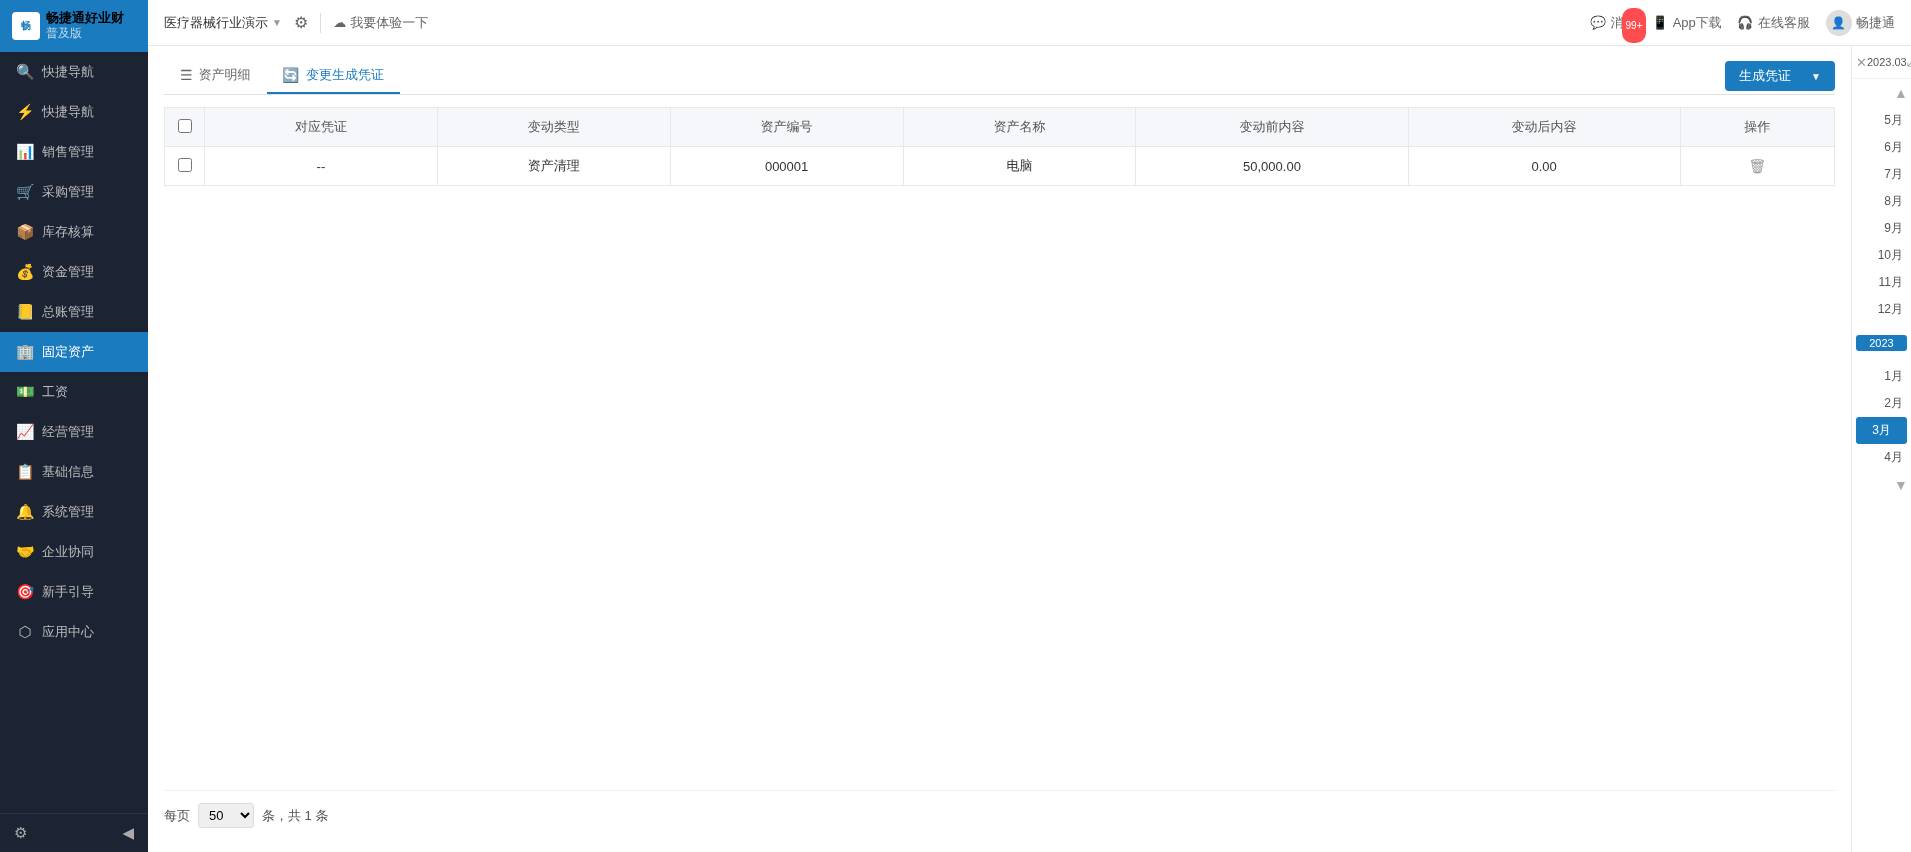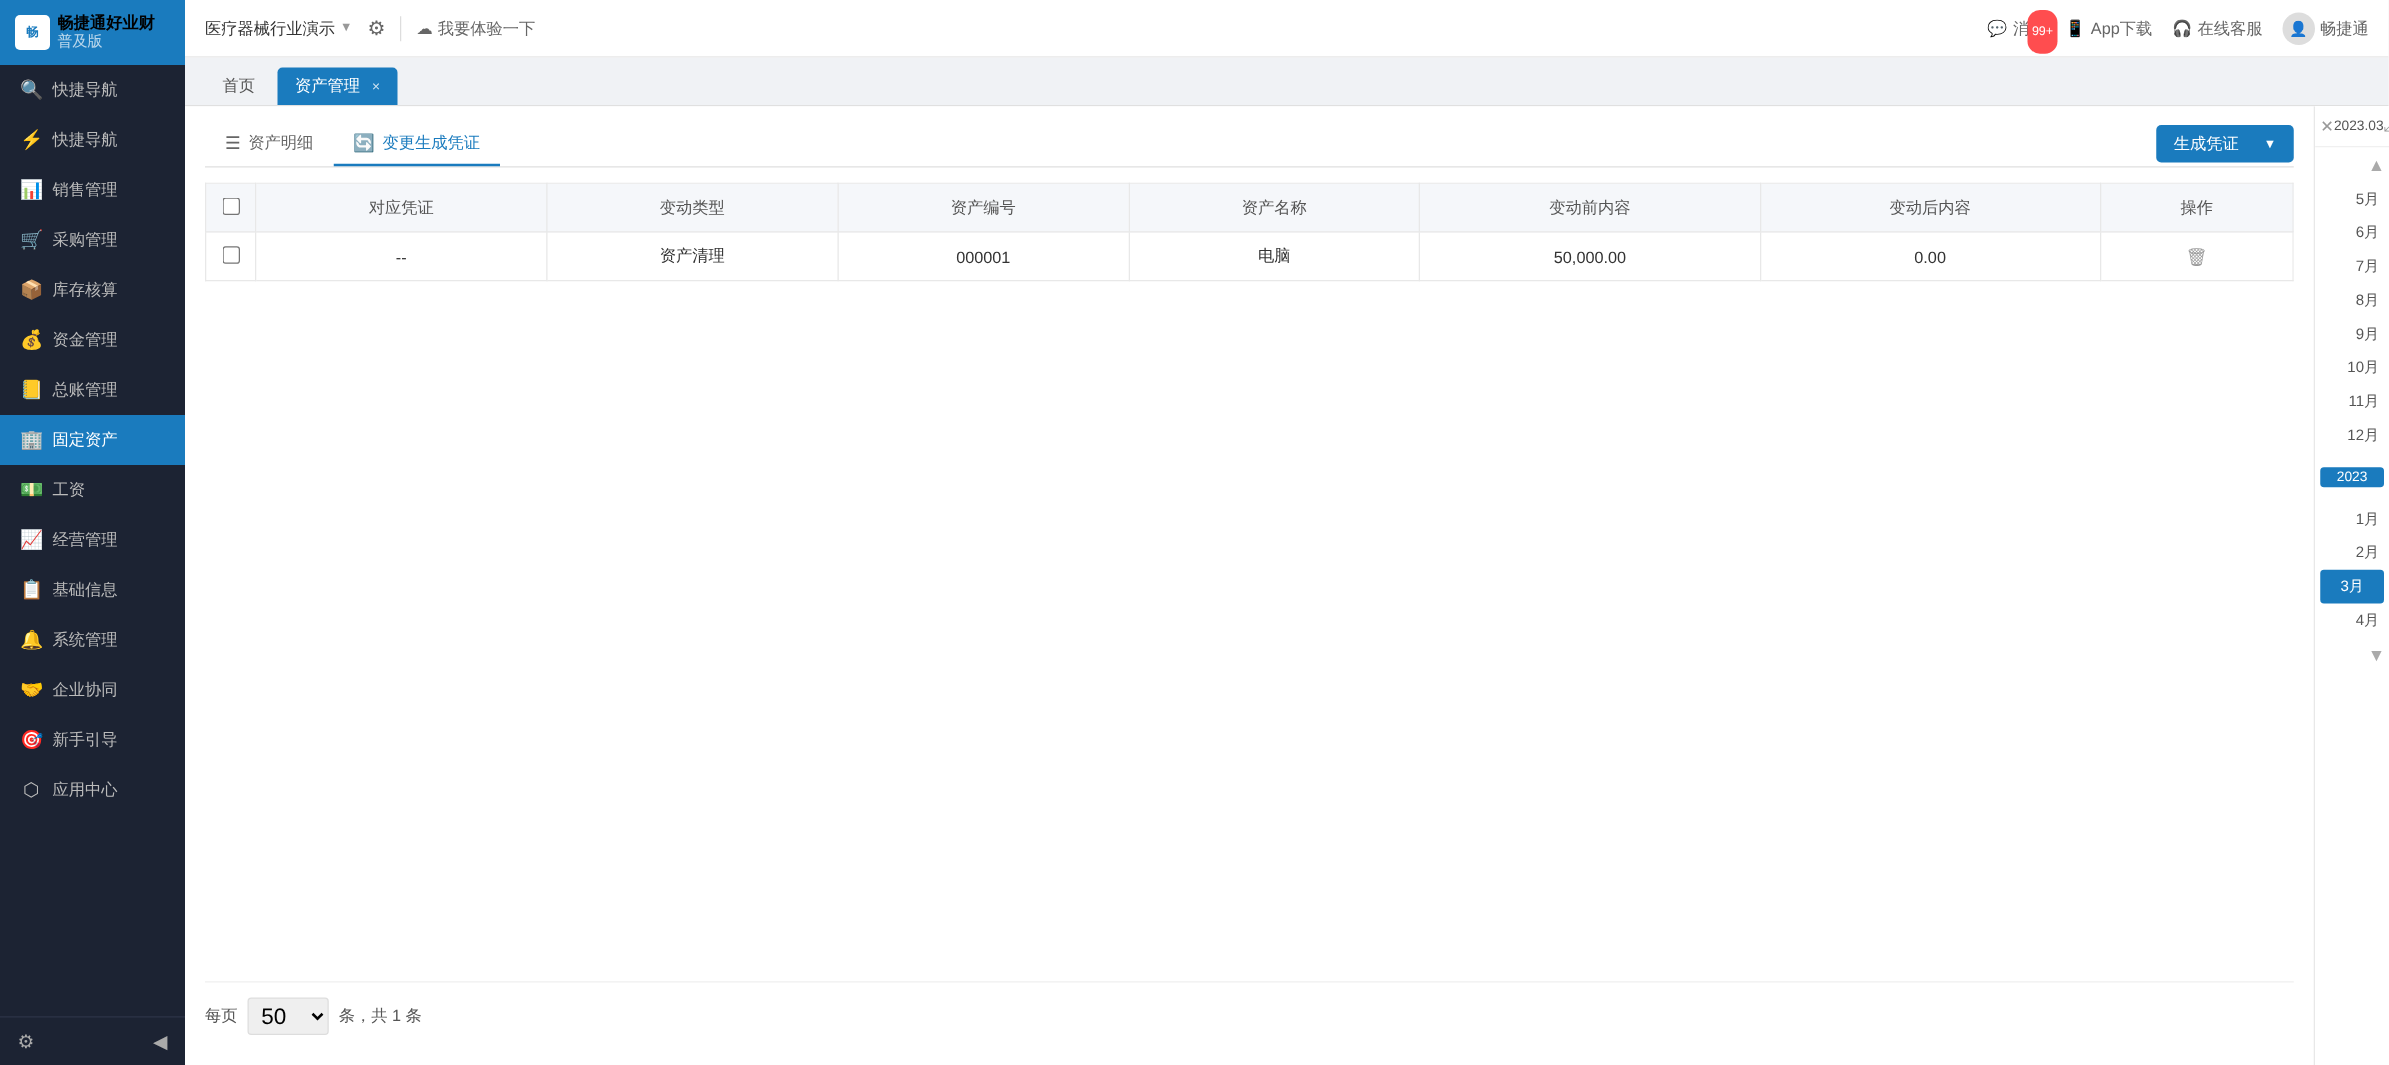--- a/index.html
+++ b/index.html
@@ -196,21 +196,21 @@
       gap: 8px;
       font-size: 13px;
       color: #555;
       border-top: 1px solid #f0f0f0;
       margin-top: auto;
     }
     .pagination select {
       padding: 3px 6px;
       border: 1px solid #ddd;
       border-radius: 3px;
-      font-size: 18px;
+      font-size: 13px;
     }
 
     
     .right-panel {
       width: 60px;
       background: #fff;
       border-left: 1px solid #e8e8e8;
       display: flex;
       flex-direction: column;
       overflow-y: auto;
@@ -374,29 +374,20 @@
         <span>🎧</span>
         <span>在线客服</span>
       </div>
       <div class="topbar-right-item">
         <div class="topbar-avatar">👤</div>
         <span>畅捷通</span>
       </div>
     </div>
   </div>
 
-  <div class="tabs-bar">
-    <div class="tab tab-home">
-      <span>首页</span>
-    </div>
-    <div class="tab active">
-      <span>资产管理</span>
-      <span class="tab-close">×</span>
-    </div>
-  </div>
 
   <div class="page-content">
 
     <div class="main-panel">
 
       <div class="sub-tabs">
         <div class="sub-tabs-left">
           <div class="sub-tab">
             <span class="tab-icon">☰</span>
             <span>资产明细</span>

